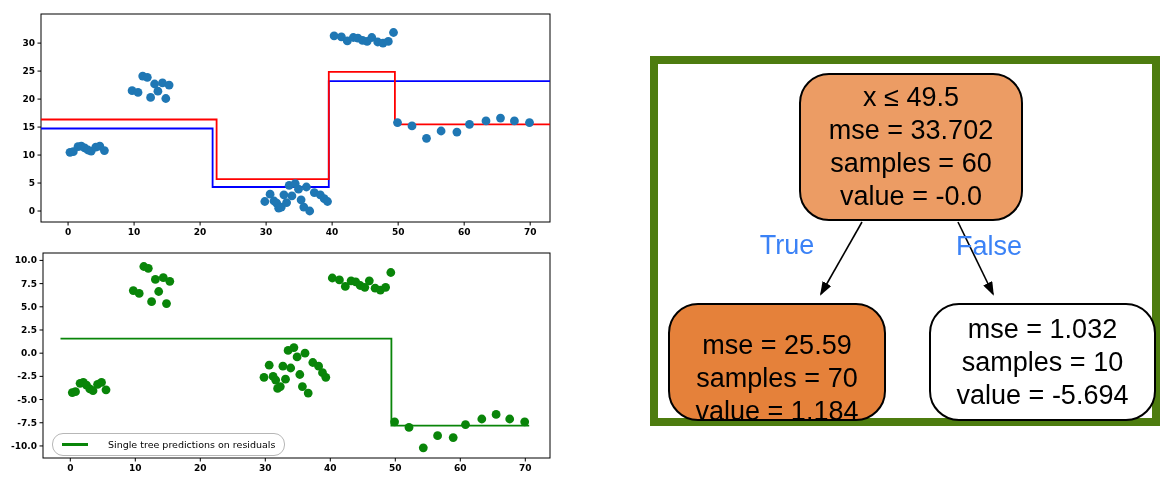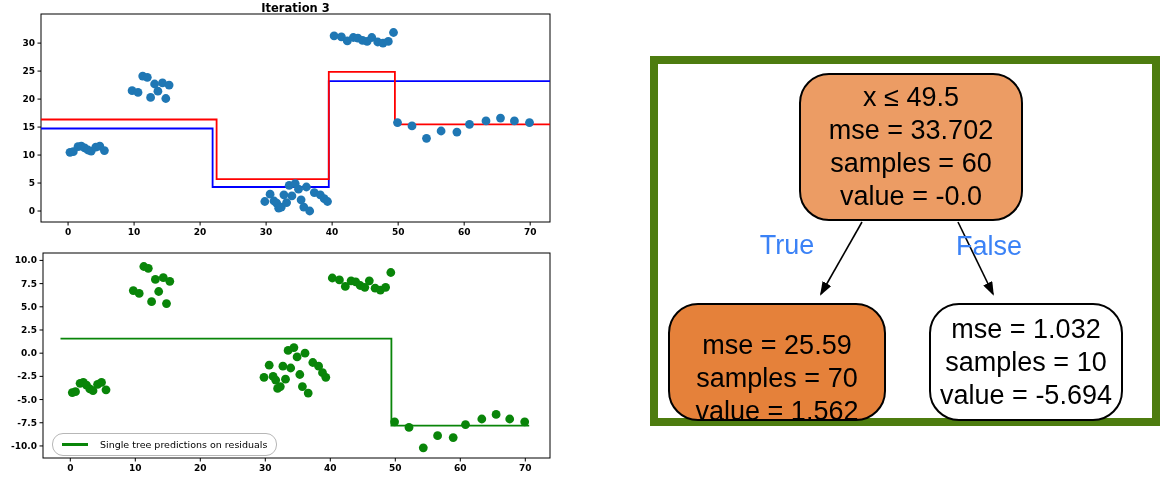--- a/index.html
+++ b/index.html
@@ -5,33 +5,33 @@
   html,body{margin:0;padding:0;background:#ffffff;}
   #canvas{position:relative;width:1167px;height:482px;background:#ffffff;overflow:hidden;
           font-family:"DejaVu Sans",sans-serif;}
   
   #figure{position:absolute;left:0;top:0;width:585px;height:482px;}
   #charts{position:absolute;left:0;top:0;}
   #charts text{font-family:"DejaVu Sans",sans-serif;font-size:9px;font-weight:bold;fill:#000;}
   #chart-title{position:absolute;left:41px;top:1px;width:509px;text-align:center;
                font-size:11.5px;font-weight:600;color:#000;}
   #legend{position:absolute;left:52px;top:433px;height:21px;display:flex;align-items:center;
-          gap:12px;padding:0 9px;border:1px solid #b7b7b7;border-radius:11px;
+          gap:20px;padding:0 9px;border:1px solid #b7b7b7;border-radius:11px;
           background:rgba(255,255,255,0.9);}
   #legend .swatch{display:inline-block;width:26px;height:2.4px;}
   #legend .lbl{font-size:9.5px;color:#000;white-space:nowrap;}
   
   #tree-panel{position:absolute;left:650px;top:56px;width:510px;height:370px;
               border:8px solid #4d7c0f;box-sizing:border-box;background:#fff;
               font-family:"Liberation Sans",sans-serif;}
   .tnode{position:absolute;box-sizing:border-box;border:2px solid #000;border-radius:30px;
          text-align:center;font-size:27px;line-height:33px;color:#000;}
   #node-root{left:141px;top:9px;width:224px;height:148px;padding-top:6px;}
   #node-left{left:10px;top:239px;width:218px;height:118px;padding-top:24px;}
-  #node-right{left:271px;top:239px;width:194px;height:118px;padding-top:8px;}
+  #node-right{left:271px;top:239px;width:227px;height:118px;padding-top:8px;}
   .edge-label{position:absolute;transform:translate(-50%,-50%);font-size:27px;color:#3b82f6;}
   #edge-true{left:129px;top:181px;}
   #edge-false{left:331px;top:182px;}
   #tree-arrows{position:absolute;left:0;top:0;width:506px;height:366px;}
 </style>
 </head>
 <body>
 
 <div id="canvas">
 
@@ -228,21 +228,20 @@
           <circle cx="423.3" cy="447.8" r="4.4" fill="#098509"></circle>
           <circle cx="437.6" cy="435.7" r="4.4" fill="#098509"></circle>
           <circle cx="453.2" cy="437.6" r="4.4" fill="#098509"></circle>
           <circle cx="465.5" cy="424.6" r="4.4" fill="#098509"></circle>
           <circle cx="481.8" cy="419.0" r="4.4" fill="#098509"></circle>
           <circle cx="496.1" cy="414.4" r="4.4" fill="#098509"></circle>
           <circle cx="509.7" cy="419.0" r="4.4" fill="#098509"></circle>
           <circle cx="524.7" cy="421.8" r="4.4" fill="#098509"></circle>
         </g>
       </svg>
-    <div id="chart-title">Iteration 3</div>
     <div id="legend">
       <span class="swatch" style="background: rgb(9, 133, 9);"></span>
       <span class="lbl">Single tree predictions on residuals</span>
     </div>
   </div>
 
   <div id="tree-panel">
     <svg id="tree-arrows" viewBox="0 0 506 366">
       <defs>
         <marker id="arrowhead" markerWidth="14" markerHeight="10" refX="12" refY="5" orient="auto" markerUnits="userSpaceOnUse">
@@ -259,21 +258,21 @@
       <div>samples = 60</div>
       <div>value = -0.0</div>
     </div>
 
     <div class="edge-label" id="edge-true">True</div>
     <div class="edge-label" id="edge-false">False</div>
 
     <div class="tnode" id="node-left" style="background: rgb(229, 129, 58);">
       <div>mse = 25.59</div>
       <div>samples = 70</div>
-      <div>value = 1.562</div>
+      <div>value = 1.184</div>
     </div>
 
     <div class="tnode" id="node-right" style="background: rgb(255, 255, 255);">
       <div>mse = 1.032</div>
       <div>samples = 10</div>
       <div>value = -5.694</div>
     </div>
   </div>
 
 </div>

